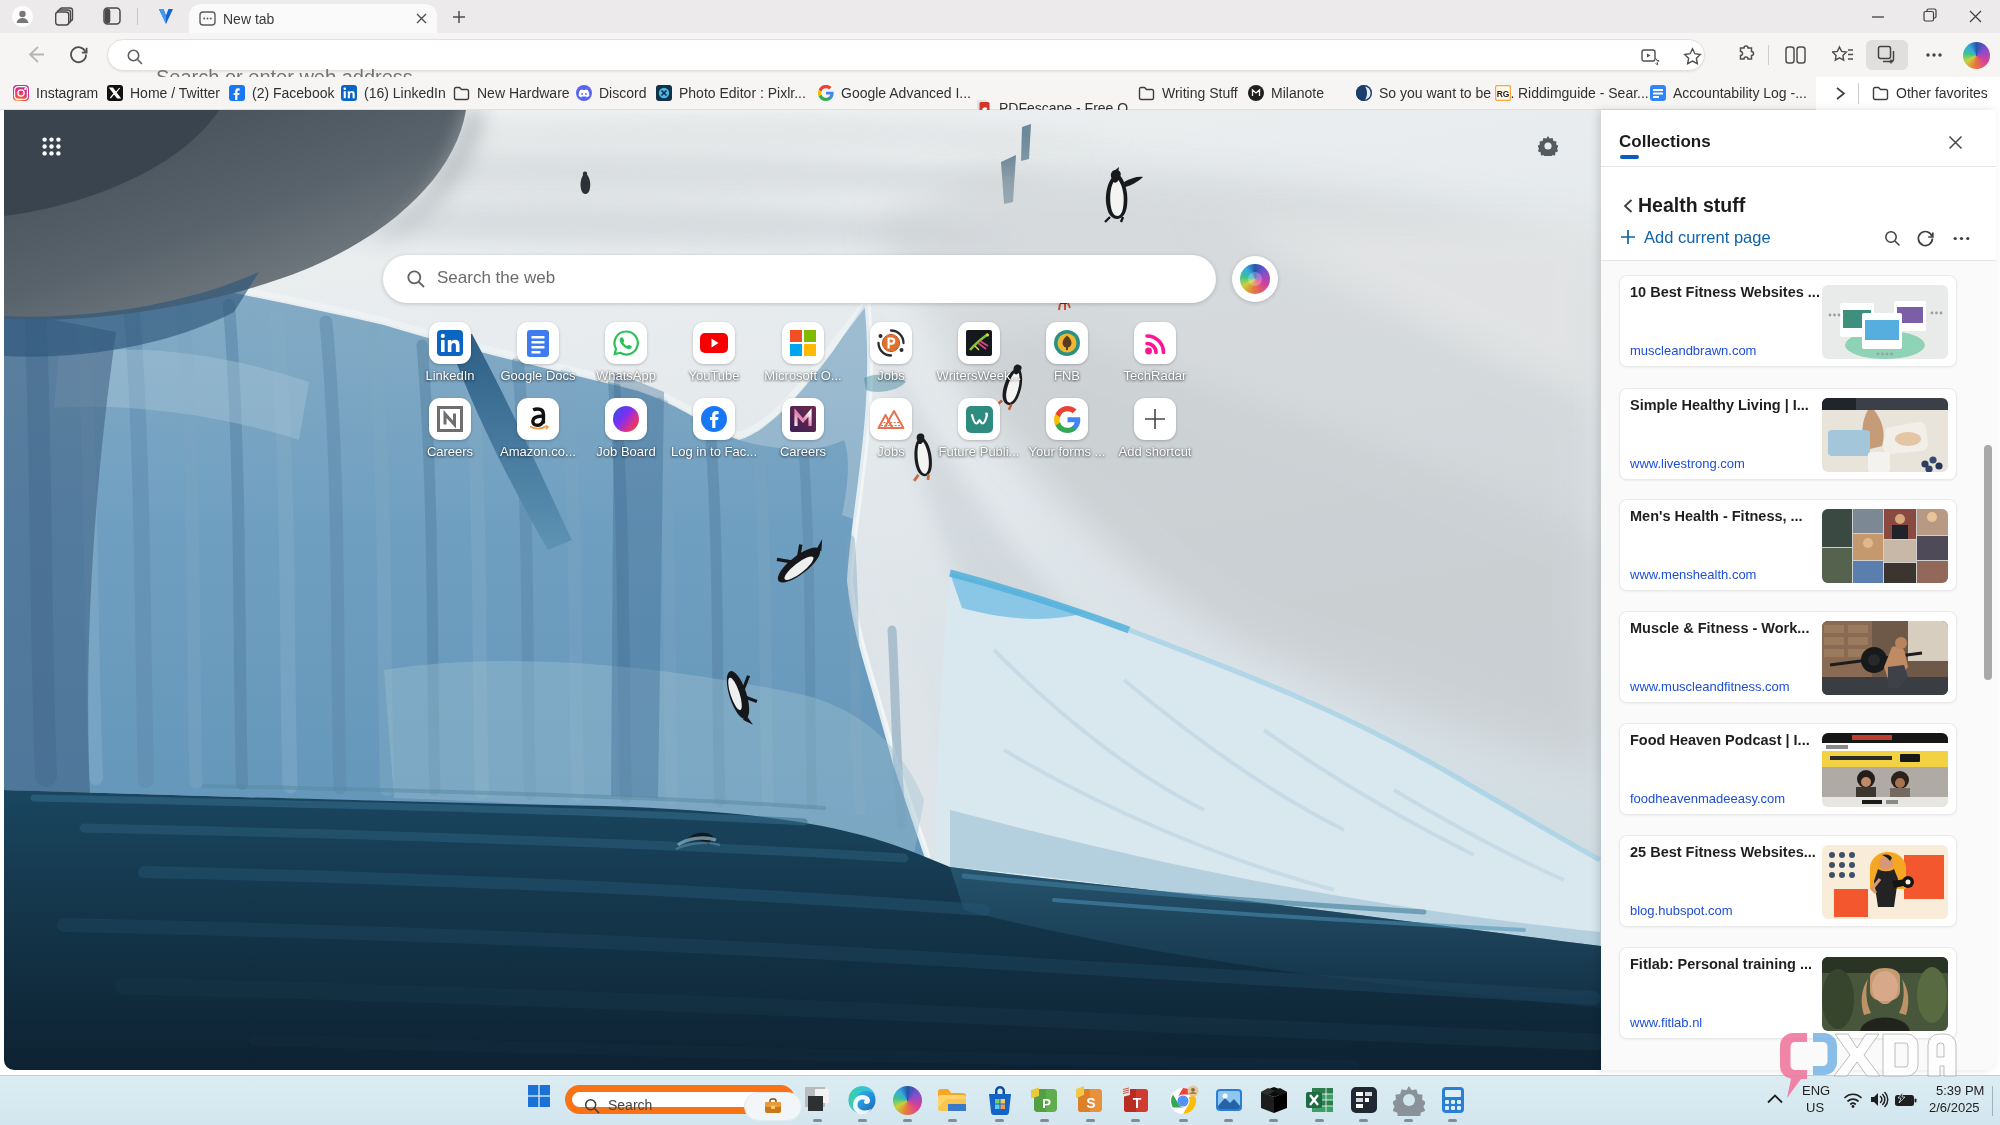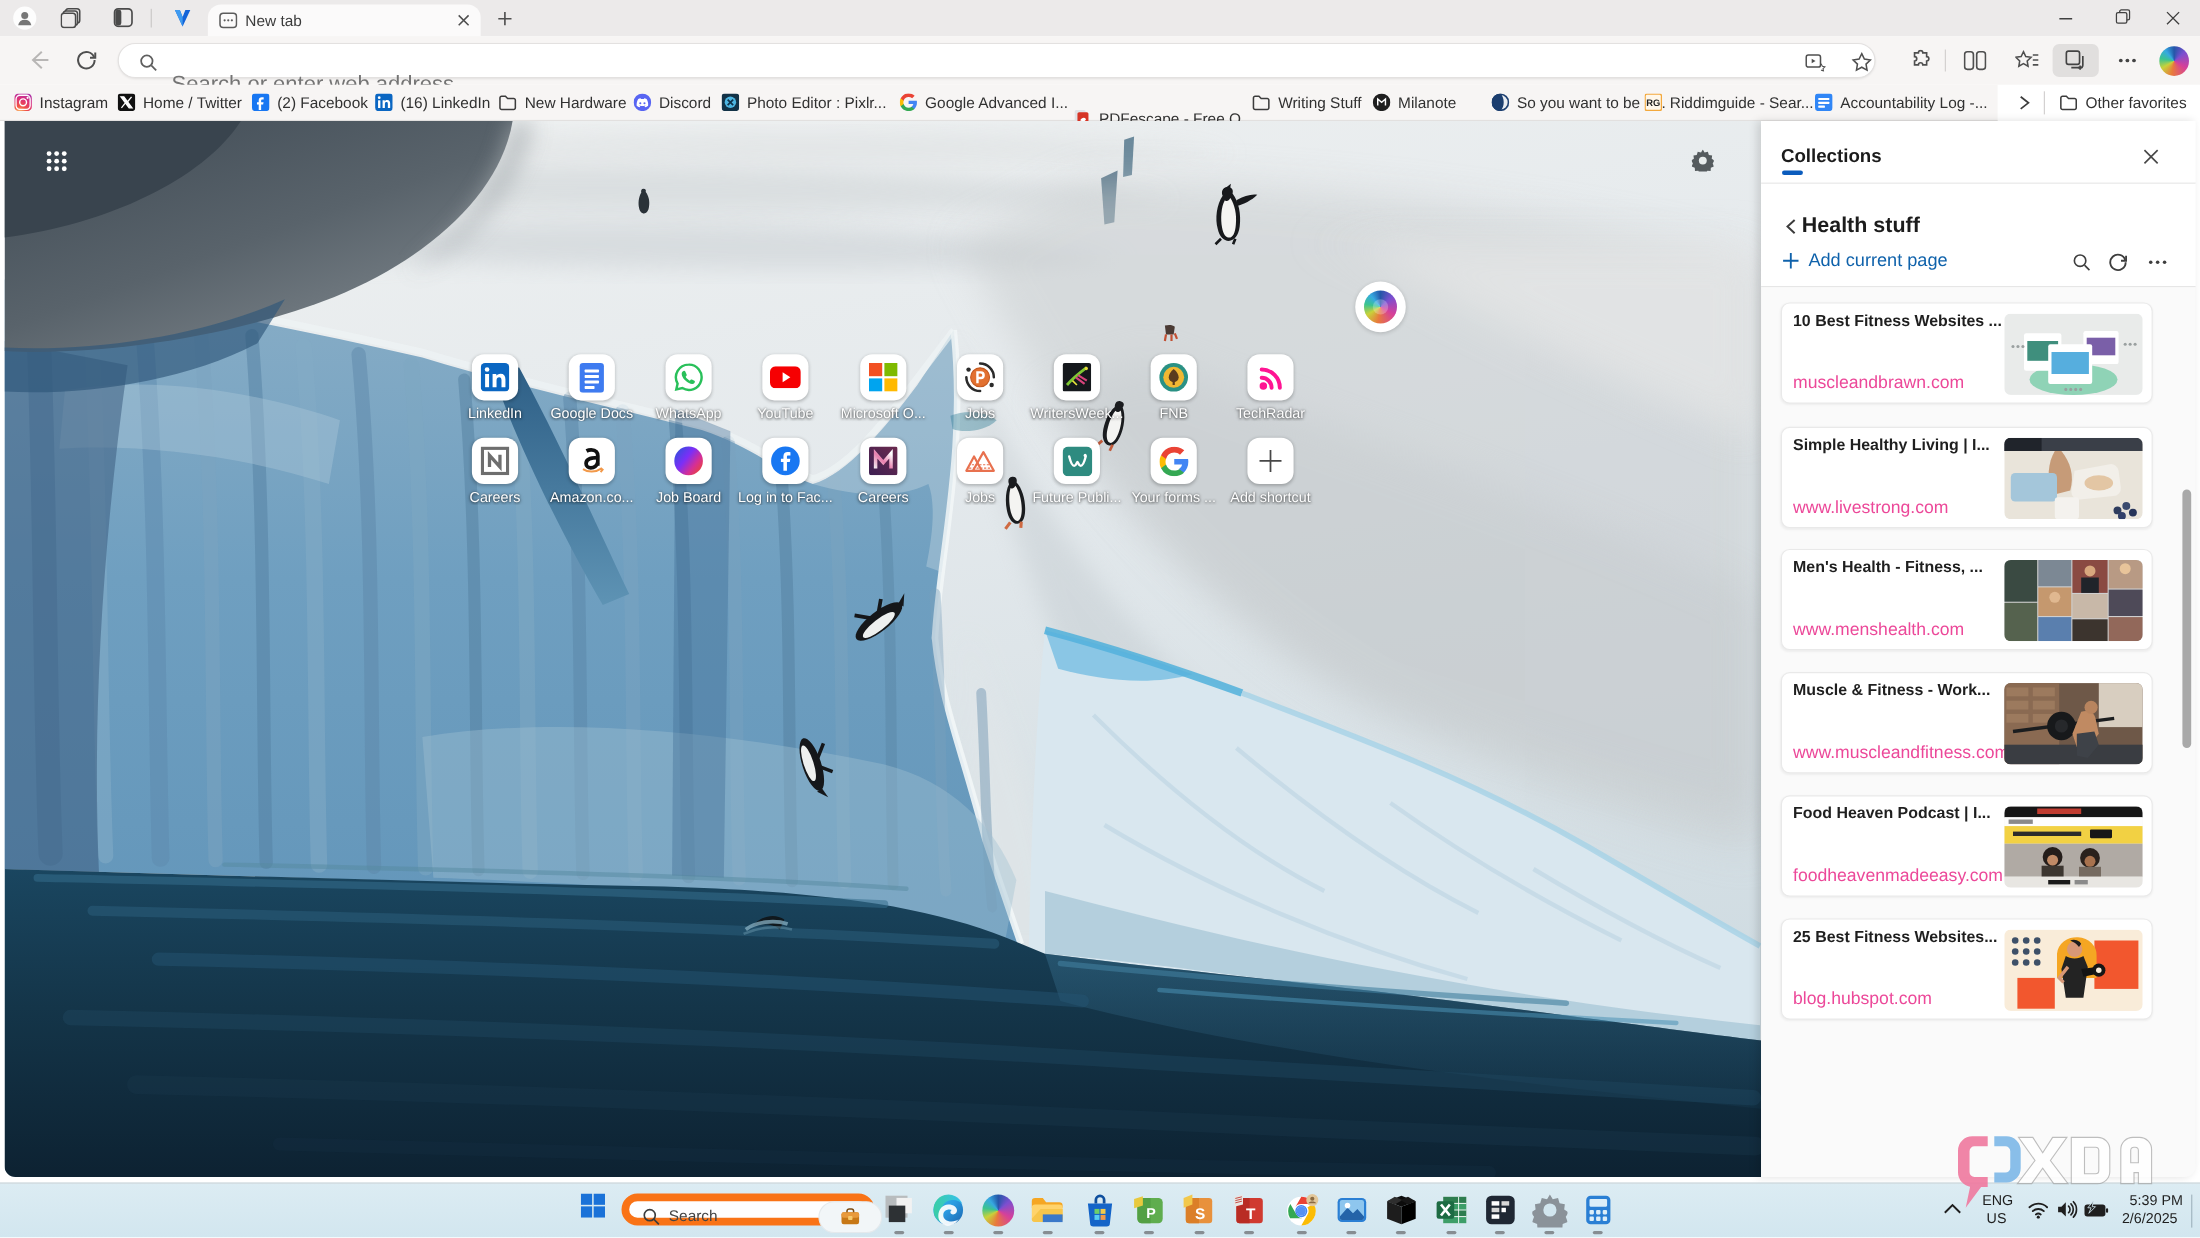--- a/index.html
+++ b/index.html
@@ -22,21 +22,21 @@
 #ntpsearch .ph { position:absolute; left:54px; top:13px; font-size:17px; color:#6b6b6b; }
 #copilotbtn { position:absolute; left:1232px; top:146px; width:46px; height:46px; border-radius:50%; background:#fff; box-shadow:0 1px 4px rgba(0,0,0,.18); }
 
 .tile { position:absolute; width:42px; height:42px; background:#fff; border-radius:11px; box-shadow:0 1px 3px rgba(0,0,0,.22); display:flex; align-items:center; justify-content:center; }
 .tlabel { position:absolute; width:110px; text-align:center; font-size:13px; color:#fff; text-shadow:0 1px 3px rgba(0,0,0,.65), 0 0 2px rgba(0,0,0,.4); white-space:nowrap; overflow:hidden; }
 
 #panel { position:absolute; left:1601px; top:110px; width:395px; height:960px; background:#fafafa; border-bottom-right-radius:10px; box-shadow:-3px 0 8px rgba(0,0,0,.13); }
 #panelhead { position:absolute; left:0; top:0; width:100%; height:151px; background:#fff; border-bottom:1px solid #e6e6e6; border-radius:0; }
 .card { position:absolute; left:18px; width:338px; height:92px; background:#fff; border:1px solid #e9e9e9; border-radius:8px; box-shadow:0 1px 2px rgba(0,0,0,.05); }
 .cardtitle { position:absolute; left:10px; top:8px; width:198px; font-size:14.5px; font-weight:bold; color:#1f1f1f; white-space:nowrap; overflow:hidden; }
-.cardurl { position:absolute; left:10px; bottom:8px; font-size:16px; color:#ec4899;margin-top:48px; }
+.cardurl { position:absolute; left:10px; bottom:8px; font-size:13px; color:#1d4ed8;margin-top:48px; }
 .thumb { position:absolute; right:8px; top:9px; width:126px; height:74px; border-radius:6px; overflow:hidden; }
 
 #taskbar { position:absolute; left:0; top:1075px; width:2000px; height:50px; background:linear-gradient(#dcecf3,#d2e6ef); border-top:1px solid #bfcdd4; }
 .tbicon { position:absolute; top:1084px; width:32px; height:32px; }
 .runind { position:absolute; top:1119px; width:9px; height:3px; border-radius:2px; background:#868d92; }
 .traytxt { font-size:13px; color:#1f1f1f; }
 .cplogo { border-radius:50%; background:conic-gradient(from 0deg, #2456a8, #7b4fd0 50deg, #d6409a 120deg, #e87a3c 190deg, #c8d23a 240deg, #3bc48f 280deg, #36a9e1 320deg, #2456a8); }
 </style>
 </head>
 <body>
@@ -451,20 +451,27 @@
           <circle cx="2.6" cy="16.4" r="2.2"></circle>
           <circle cx="9.5" cy="16.4" r="2.2"></circle>
           <circle cx="16.4" cy="16.4" r="2.2"></circle>
         </g>
       </svg>
 <svg class="abs ic" style="left:1538px;top:26px" width="20" height="20" viewBox="0 0 20 20">
         <path d="M10 0 l1.6 2.6 3-.6 .9 2.9 3 .5 -.4 3 2.6 1.6 -1.7 2.5 1.1 2.8 -2.8 1.2 -.2 3 -3-.2 -1.2 2.8 -2.9-1 -2.9 1 -1.2-2.8 -3 .2 -.2-3 -2.8-1.2 1.1-2.8 -1.7-2.5 2.6-1.6 -.4-3 3-.5 .9-2.9 3 .6z" fill="#555b5e"></path>
         <circle cx="10" cy="10" r="3.6" fill="#e8ecec"></circle>
       </svg>
 
+<div id="ntpsearch">
+ <svg class="abs ic" style="left:23px;top:14px" width="20" height="20" viewBox="0 0 20 20">
+          <circle cx="8.3" cy="8.3" r="6" fill="none" stroke="#616161" stroke-width="1.8"></circle>
+          <path d="M12.8 12.8 L18 18" stroke="#616161" stroke-width="1.8"></path>
+        </svg>
+ <div class="ph">Search the web</div>
+</div>
 <div id="copilotbtn">
         <div class="abs cplogo" style="left:8px;top:8px;width:30px;height:30px;"></div>
         <div class="abs" style="left:16px;top:16px;width:14px;height:14px;border-radius:50%;background:rgba(255,255,255,.25);"></div>
       </div>
 
 <div class="tile" style="left:429px;top:212px;">
         <svg class="ic" width="26" height="26" viewBox="0 0 26 26">
           <rect width="26" height="26" rx="4" fill="#0a66c2"></rect>
           <rect x="4" y="10" width="3.6" height="12" fill="#fff"></rect>
           <circle cx="5.8" cy="5.9" r="2.1" fill="#fff"></circle>
@@ -800,20 +807,36 @@
             <path d="M48 22 a18 16 0 0 1 36 2 v20 h-36z" fill="#f5a623"></path>
             <circle cx="64" cy="18" r="7" fill="#d89877"></circle>
             <path d="M60 10 a7 5 0 0 1 10 3 l-2 3 c-3-4-6-5-8-6z" fill="#1d1d1d"></path>
             <path d="M56 24 c4 3 12 3 16 0 l4 10 -4 28 -16 0 -4-26z" fill="#232323"></path>
             <path d="M70 36 l14-2 2 6 -14 3z" fill="#141414"></path>
             <circle cx="86" cy="37" r="6" fill="#161616"></circle>
             <circle cx="86" cy="37" r="2.5" fill="#f9ecd9"></circle>
             <path d="M58 34 l-8 10 4 4" fill="none" stroke="#d89877" stroke-width="3"></path>
           </svg></div>
  </div>
+ <div class="card" style="top:837px;">
+  <div class="cardtitle">Fitlab: Personal training ...</div>
+        <div class="cardurl">www.fitlab.nl</div>
+  <div class="thumb"><svg width="126" height="74" viewBox="0 0 126 74">
+            <rect width="126" height="74" fill="#48563c"></rect>
+            <rect x="0" y="0" width="126" height="16" fill="#2a3424"></rect>
+            <ellipse cx="16" cy="42" rx="16" ry="30" fill="#37452e"></ellipse>
+            <ellipse cx="110" cy="38" rx="15" ry="28" fill="#586a40"></ellipse>
+            <path d="M48 20 C48 8 78 8 78 20 L78 34 C78 48 48 48 48 34 Z" fill="#c59a6e"></path>
+            <ellipse cx="63" cy="30" rx="13" ry="16" fill="#d7a98a"></ellipse>
+            <path d="M46 22 c-3 12-2 24 3 34 l-7 2 c-4-12-3-26 4-36z" fill="#bd9266"></path>
+            <path d="M80 22 c3 12 2 24-3 34 l7 2 c4-12 3-26-4-36z" fill="#bd9266"></path>
+            <path d="M38 74 C42 56 84 56 88 74 Z" fill="#20241c"></path>
+            <path d="M57 44 a6.5 5 0 0 0 12 0z" fill="#c9987a"></path>
+          </svg></div>
+ </div>
  <div class="abs" style="left:383px;top:335px;width:8px;height:235px;border-radius:4px;background:#a9a9a9;"></div>
 </div>
 
 <div id="taskbar"></div>
 <svg class="abs ic" style="left:528px;top:1085px" width="22" height="22" viewBox="0 0 22 22">
       <g fill="#1a72d8">
         <rect x="0" y="0" width="10.3" height="10.3"></rect>
         <rect x="11.7" y="0" width="10.3" height="10.3"></rect>
         <rect x="0" y="11.7" width="10.3" height="10.3"></rect>
         <rect x="11.7" y="11.7" width="10.3" height="10.3"></rect>

